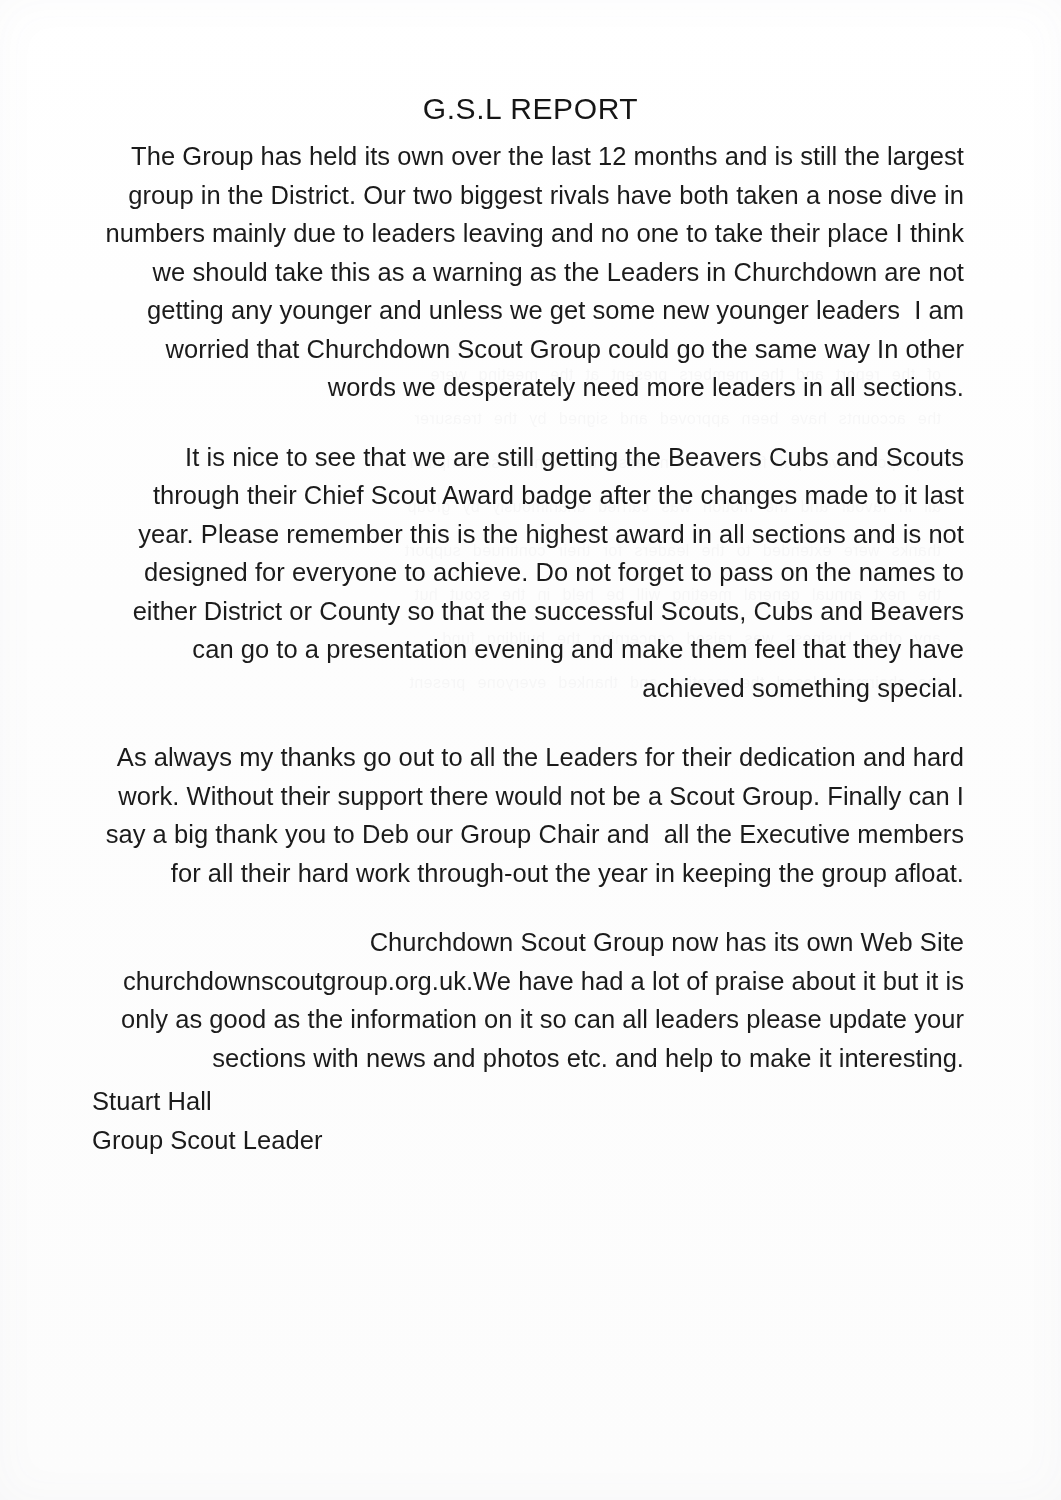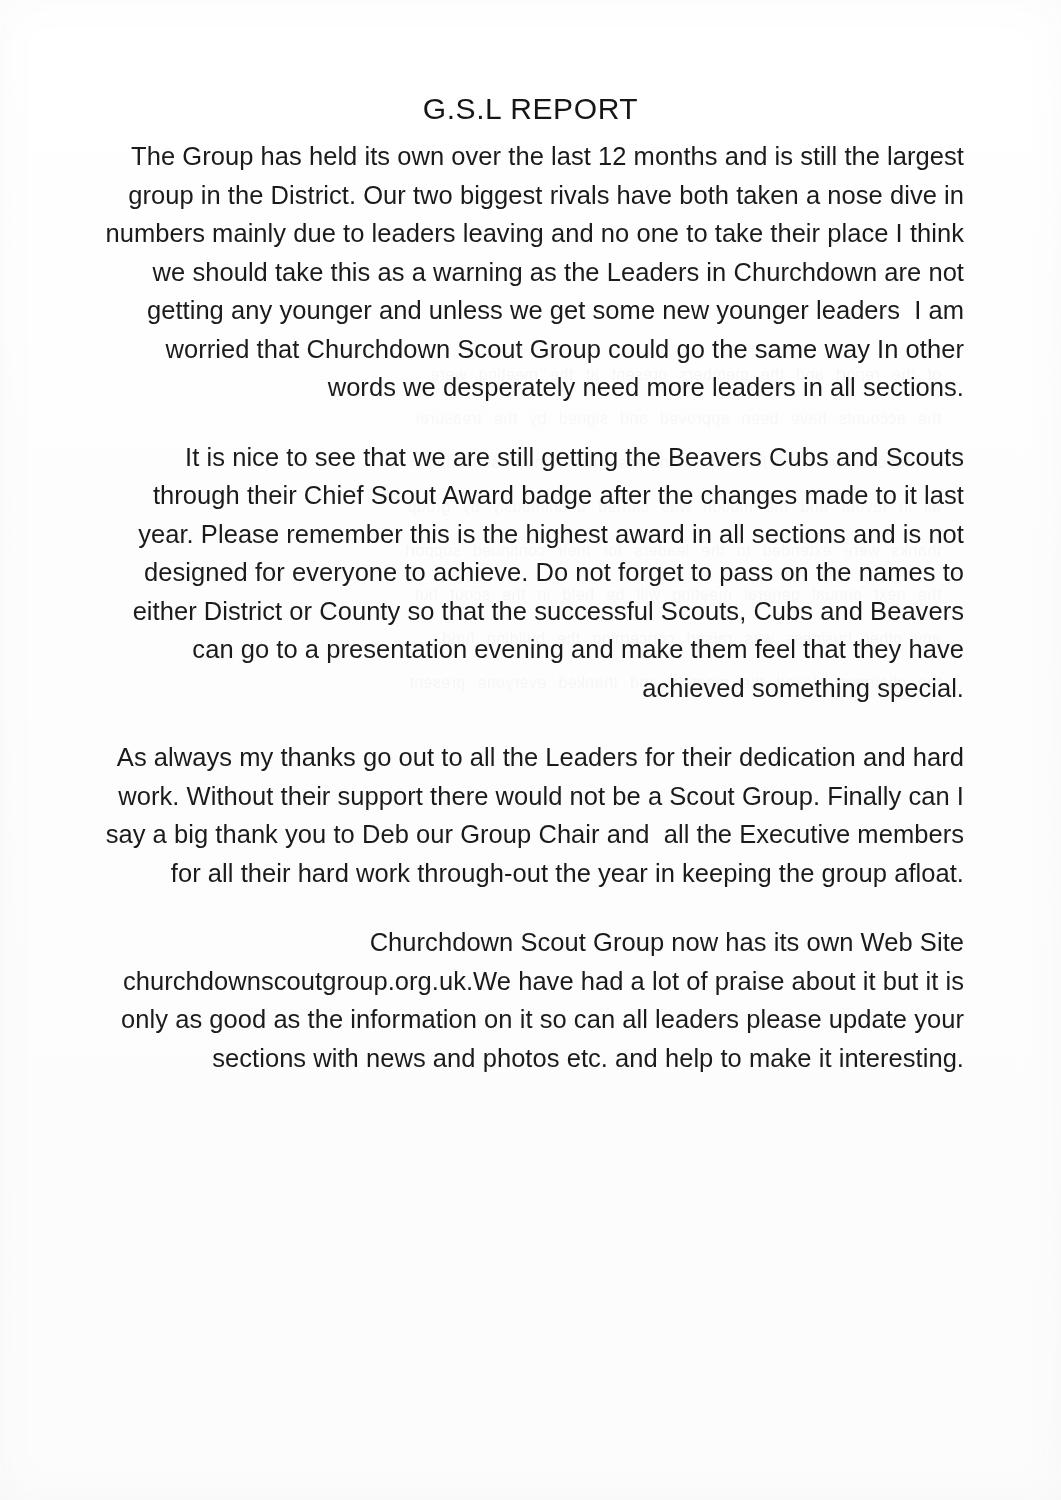--- a/index.html
+++ b/index.html
@@ -125,17 +125,21 @@
 
     <h1 class="doc-title">G.S.L REPORT</h1>
 
     <div class="body-block">
       <p class="para">The Group has held its own over the last 12 months and is still the largest group in the District. Our two biggest rivals have both taken a nose dive in numbers mainly due to leaders leaving and no one to take their place I think we should take this as a warning as the Leaders in Churchdown are not getting any younger and unless we get some new younger leaders  I am worried that Churchdown Scout Group could go the same way In other words we desperately need more leaders in all sections.</p>
       <p class="para">It is nice to see that we are still getting the Beavers Cubs and Scouts through their Chief Scout Award badge after the changes made to it last year. Please remember this is the highest award in all sections and is not designed for everyone to achieve. Do not forget to pass on the names to either District or County so that the successful Scouts, Cubs and Beavers can go to a presentation evening and make them feel that they have achieved something special.</p>
       <p class="para">As always my thanks go out to all the Leaders for their dedication and hard work. Without their support there would not be a Scout Group. Finally can I say a big thank you to Deb our Group Chair and  all the Executive members  for all their hard work through-out the year in keeping the group afloat.</p>
       <p class="para">Churchdown Scout Group now has its own Web Site churchdownscoutgroup.org.uk.We have had a lot of praise about it but it is only as good as the information on it so can all leaders please update your sections with news and photos etc. and help to make it interesting.</p>
     </div>
 
+    <div class="signature">
+      <div class="sig-line">Stuart Hall</div>
+      <div class="sig-line">Group Scout Leader</div>
+    </div>
 
   </div>
 
   <div class="sheet-edge-shadow"></div>
 </div>
 
 </body></html>

